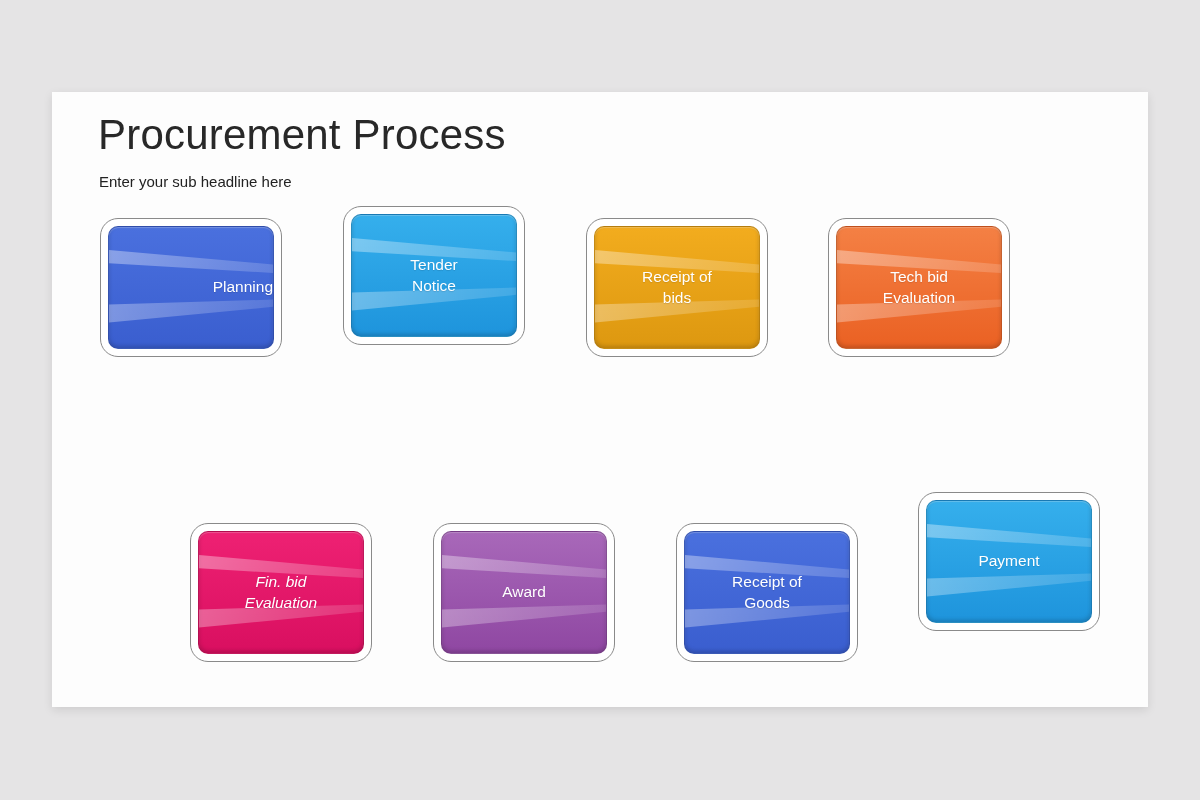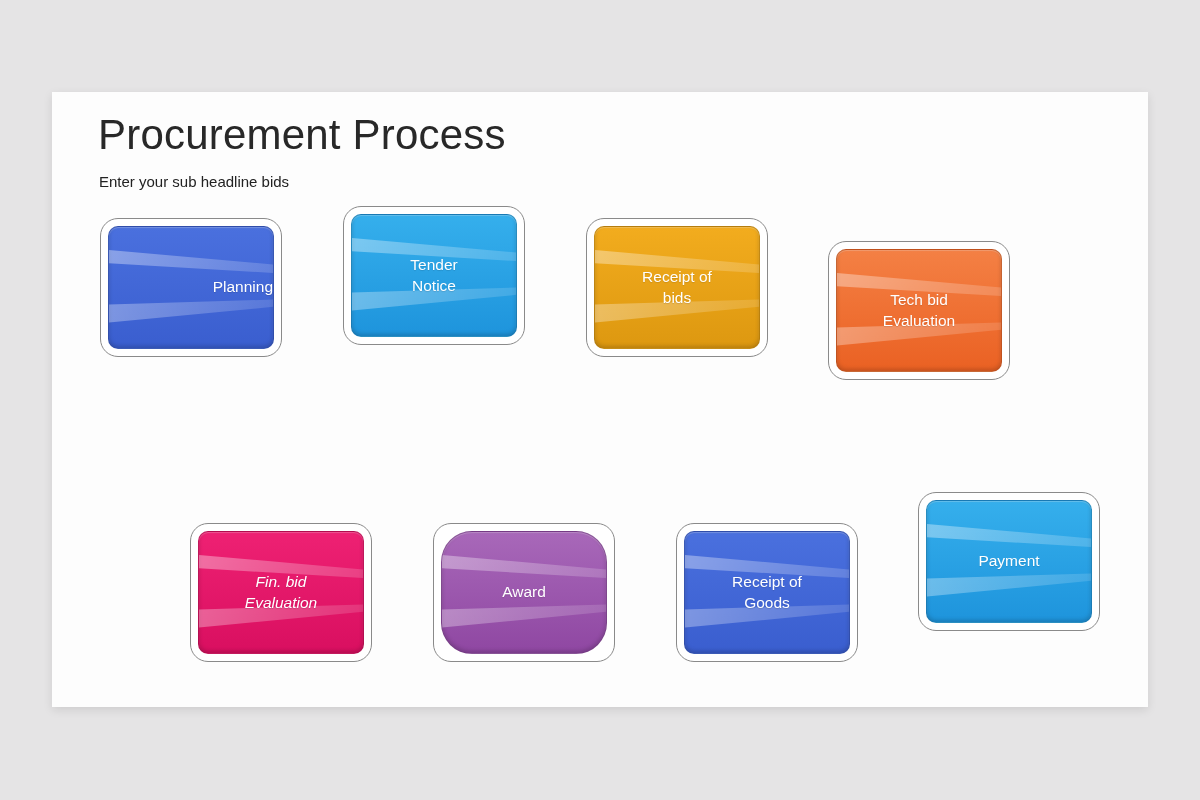--- a/index.html
+++ b/index.html
@@ -49,21 +49,21 @@
     <path d="M525 287.5 H586"></path>
     <path d="M768 287.5 H828"></path>
     <path d="M1010 287.5 H1061 Q1101 287.5 1101 327.5 V397.5 Q1101 437.5 1061 437.5 H140 Q100 437.5 100 477.5 V552.5 Q100 592.5 140 592.5 H190"></path>
     <path d="M372 592.5 H433"></path>
     <path d="M615 592.5 H676"></path>
     <path d="M858 592.5 H918"></path>
   </svg>
 
   <div class="card">
     <h1 class="title">Procurement Process</h1>
-    <p class="subtitle">Enter your sub headline bids</p>
+    <p class="subtitle">Enter your sub headline here</p>
   </div>
 
   <div class="node" style="left:100px;top:218px;">
     <div class="tile" style="background: linear-gradient(rgb(74, 112, 222) 0%, rgb(58, 94, 207) 100%); justify-content: flex-end;">
       <div class="stripe stripe-top"></div>
       <div class="stripe stripe-bottom"></div>
       <span class="node-label">Planning</span>
     </div>
   </div>
 
@@ -78,40 +78,40 @@
 
   <div class="node" style="left:586px;top:218px;">
     <div class="tile" style="background: linear-gradient(rgb(242, 172, 30) 0%, rgb(221, 152, 16) 100%);">
       <div class="stripe stripe-top"></div>
       <div class="stripe stripe-bottom"></div>
       <span class="node-label">Receipt of
 bids</span>
     </div>
   </div>
 
-  <div class="node" style="left:828px;top:218px;margin-top:23px;">
+  <div class="node" style="left:828px;top:218px;">
     <div class="tile" style="background: linear-gradient(rgb(244, 128, 68) 0%, rgb(234, 97, 35) 100%);">
       <div class="stripe stripe-top"></div>
       <div class="stripe stripe-bottom"></div>
       <span class="node-label">Tech bid
 Evaluation</span>
     </div>
   </div>
 
   <div class="node" style="left:190px;top:523px;">
     <div class="tile" style="background: linear-gradient(rgb(238, 33, 115) 0%, rgb(217, 15, 96) 100%); font-style: italic;">
       <div class="stripe stripe-top"></div>
       <div class="stripe stripe-bottom"></div>
       <span class="node-label">Fin. bid
 Evaluation</span>
     </div>
   </div>
 
   <div class="node" style="left:433px;top:523px;">
-    <div class="tile" style="background: linear-gradient(rgb(168, 104, 185) 0%, rgb(143, 71, 162) 100%); border-radius: 31px;">
+    <div class="tile" style="background: linear-gradient(rgb(168, 104, 185) 0%, rgb(143, 71, 162) 100%);">
       <div class="stripe stripe-top"></div>
       <div class="stripe stripe-bottom"></div>
       <span class="node-label">Award</span>
     </div>
   </div>
 
   <div class="node" style="left:676px;top:523px;">
     <div class="tile" style="background: linear-gradient(rgb(74, 112, 222) 0%, rgb(58, 94, 207) 100%);">
       <div class="stripe stripe-top"></div>
       <div class="stripe stripe-bottom"></div>

